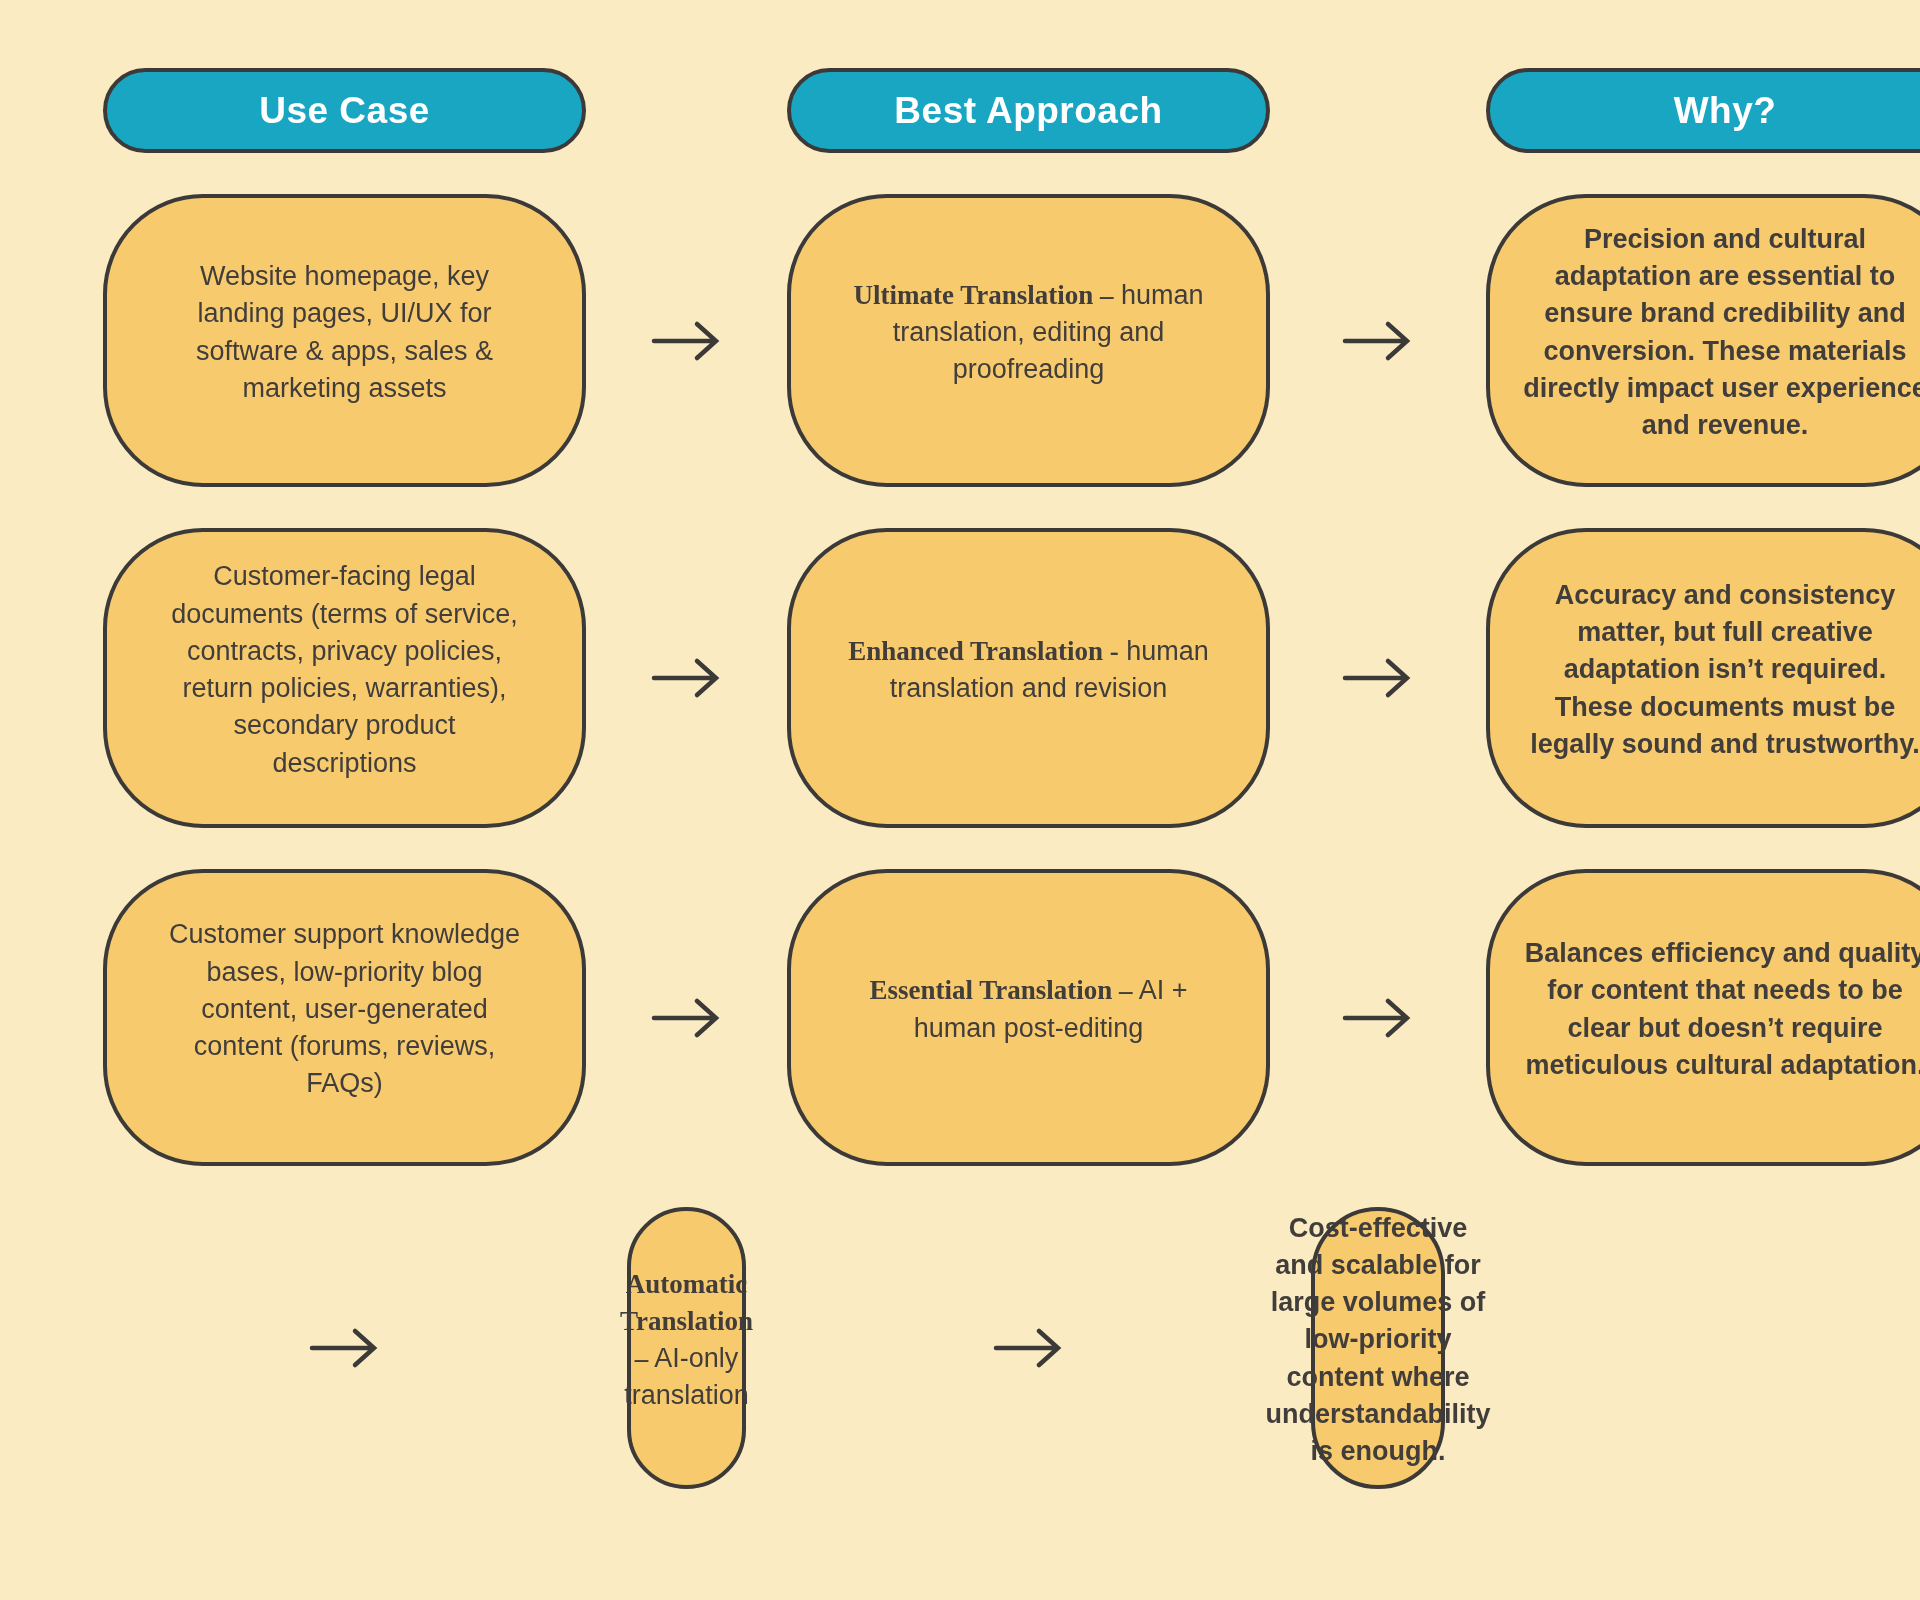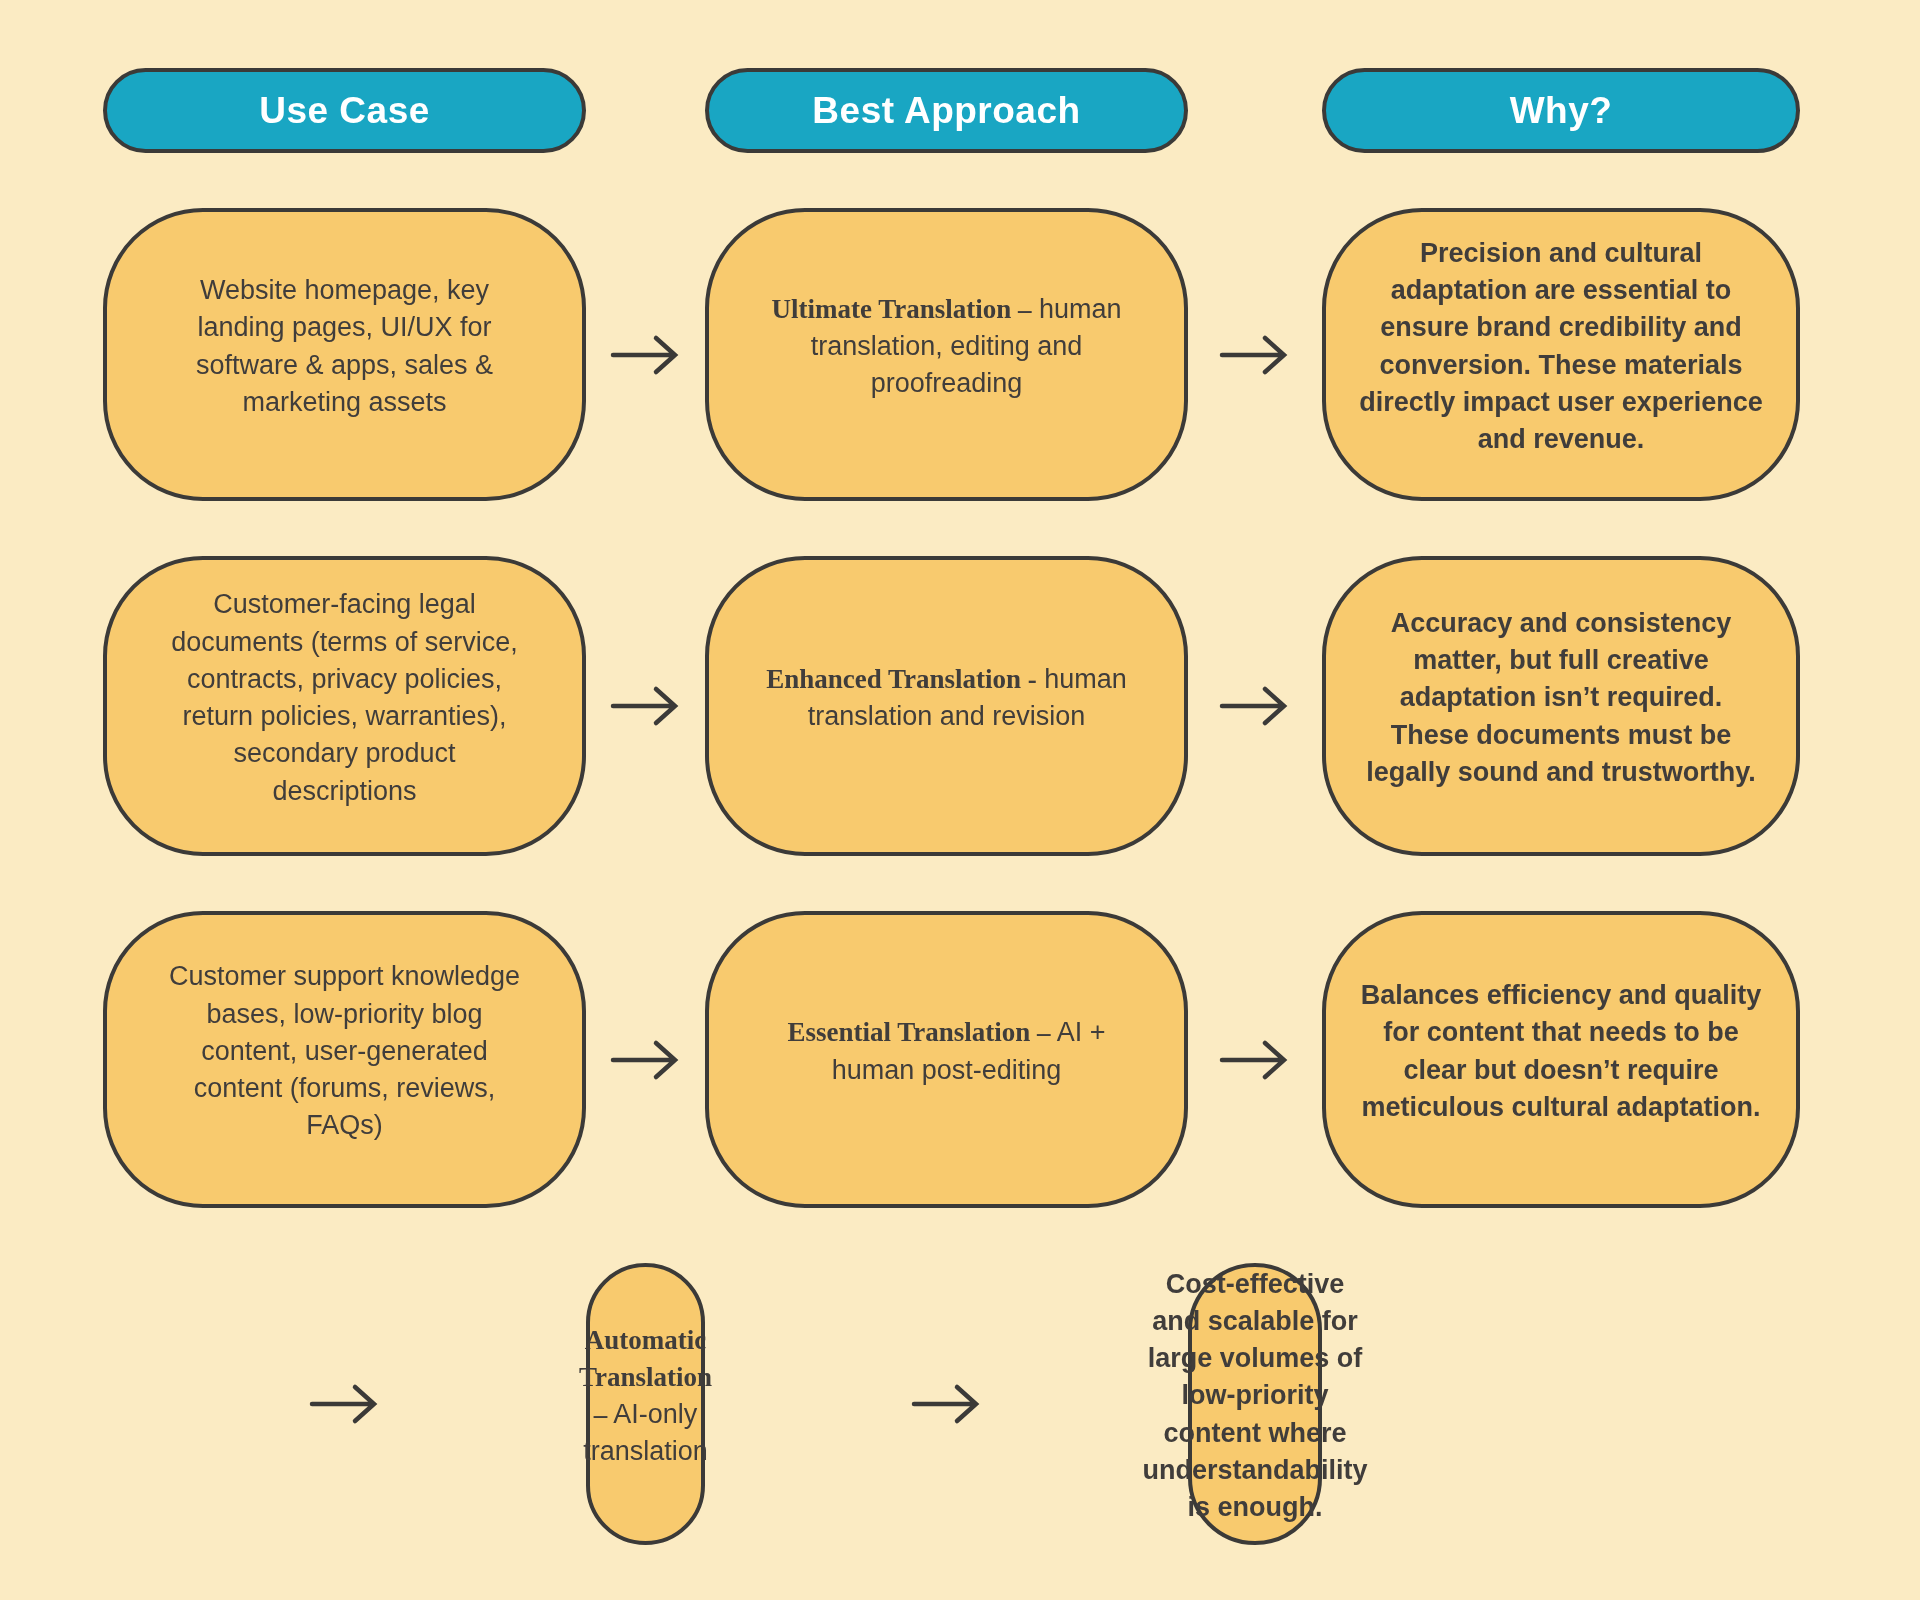--- a/index.html
+++ b/index.html
@@ -20,20 +20,21 @@
     background: #FBEBC3;
   }
   .grid {
     display: grid;
     grid-template-columns: 483px 119px 483px 134px 478px;
     grid-template-rows: 85px 293px 300px 297px 282px;
     row-gap: 55px;
     column-gap: 0;
     margin: 68px 0 0 103px;
     width: 1697px;
+    gap: 41px;
   }
   .pill {
     background: #19A6C3;
     border: 4px solid #3B3A38;
     border-radius: 46px;
     display: flex;
     align-items: center;
     justify-content: center;
     box-sizing: border-box;
   }

